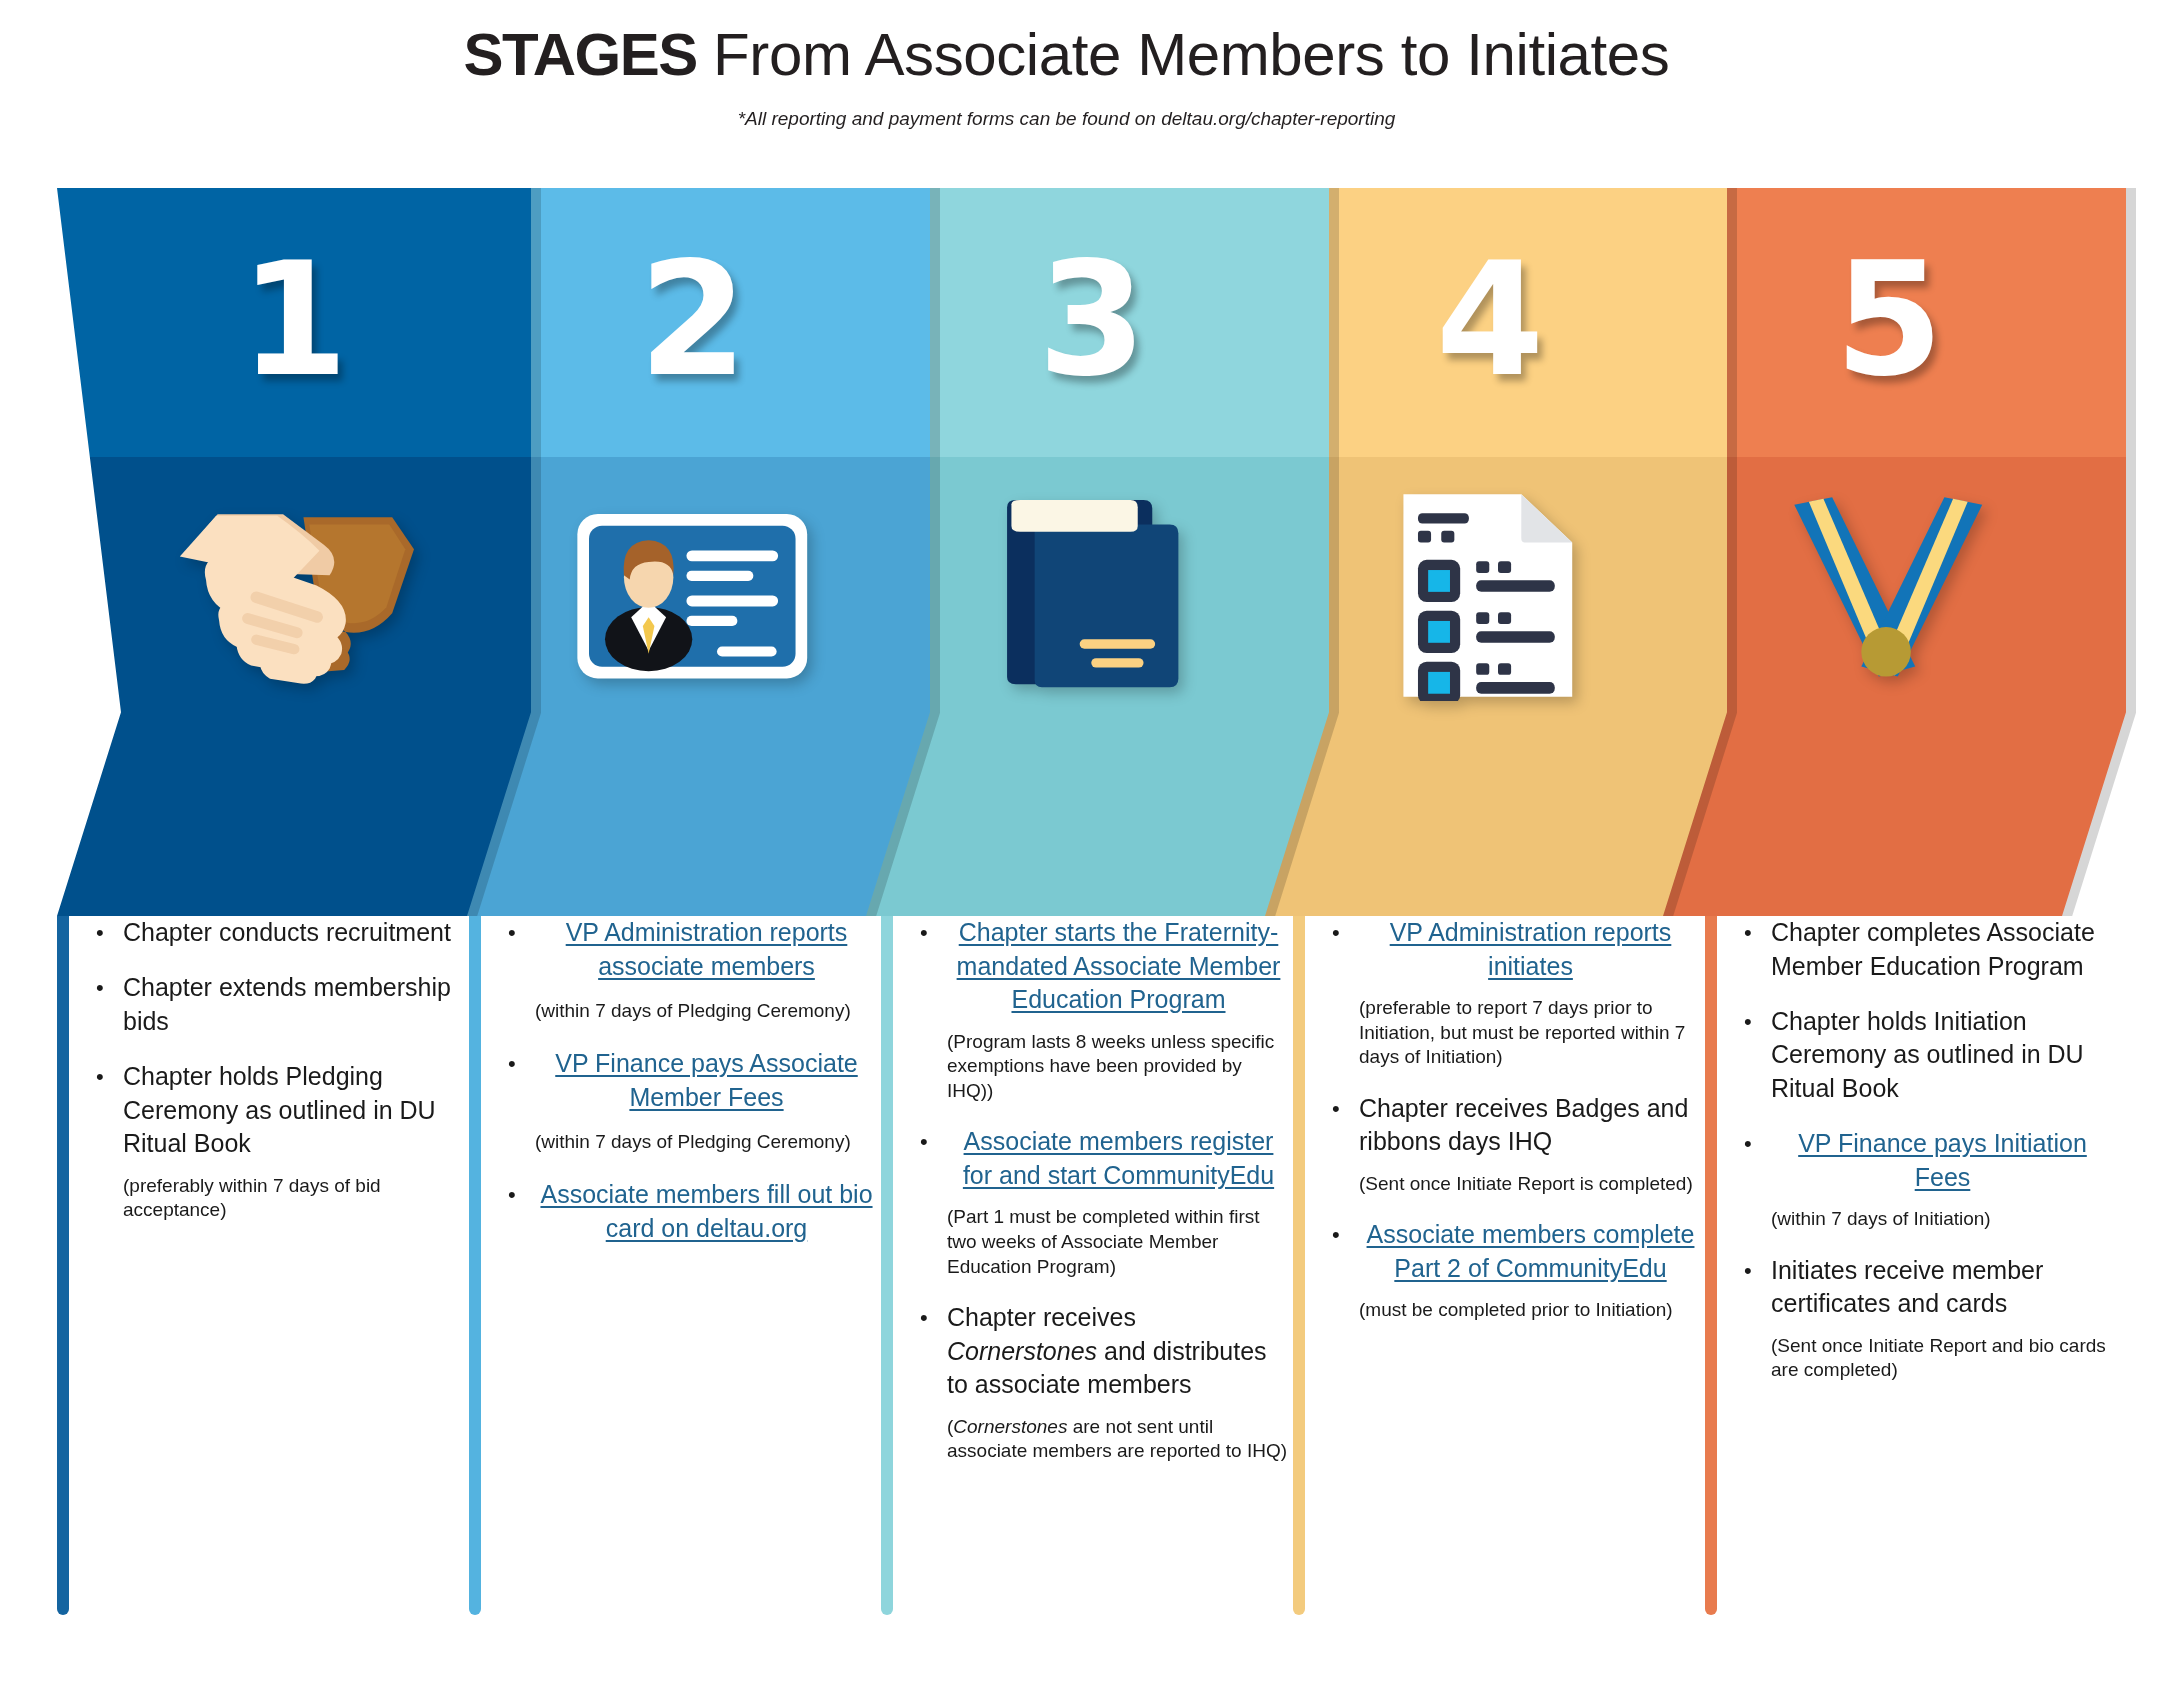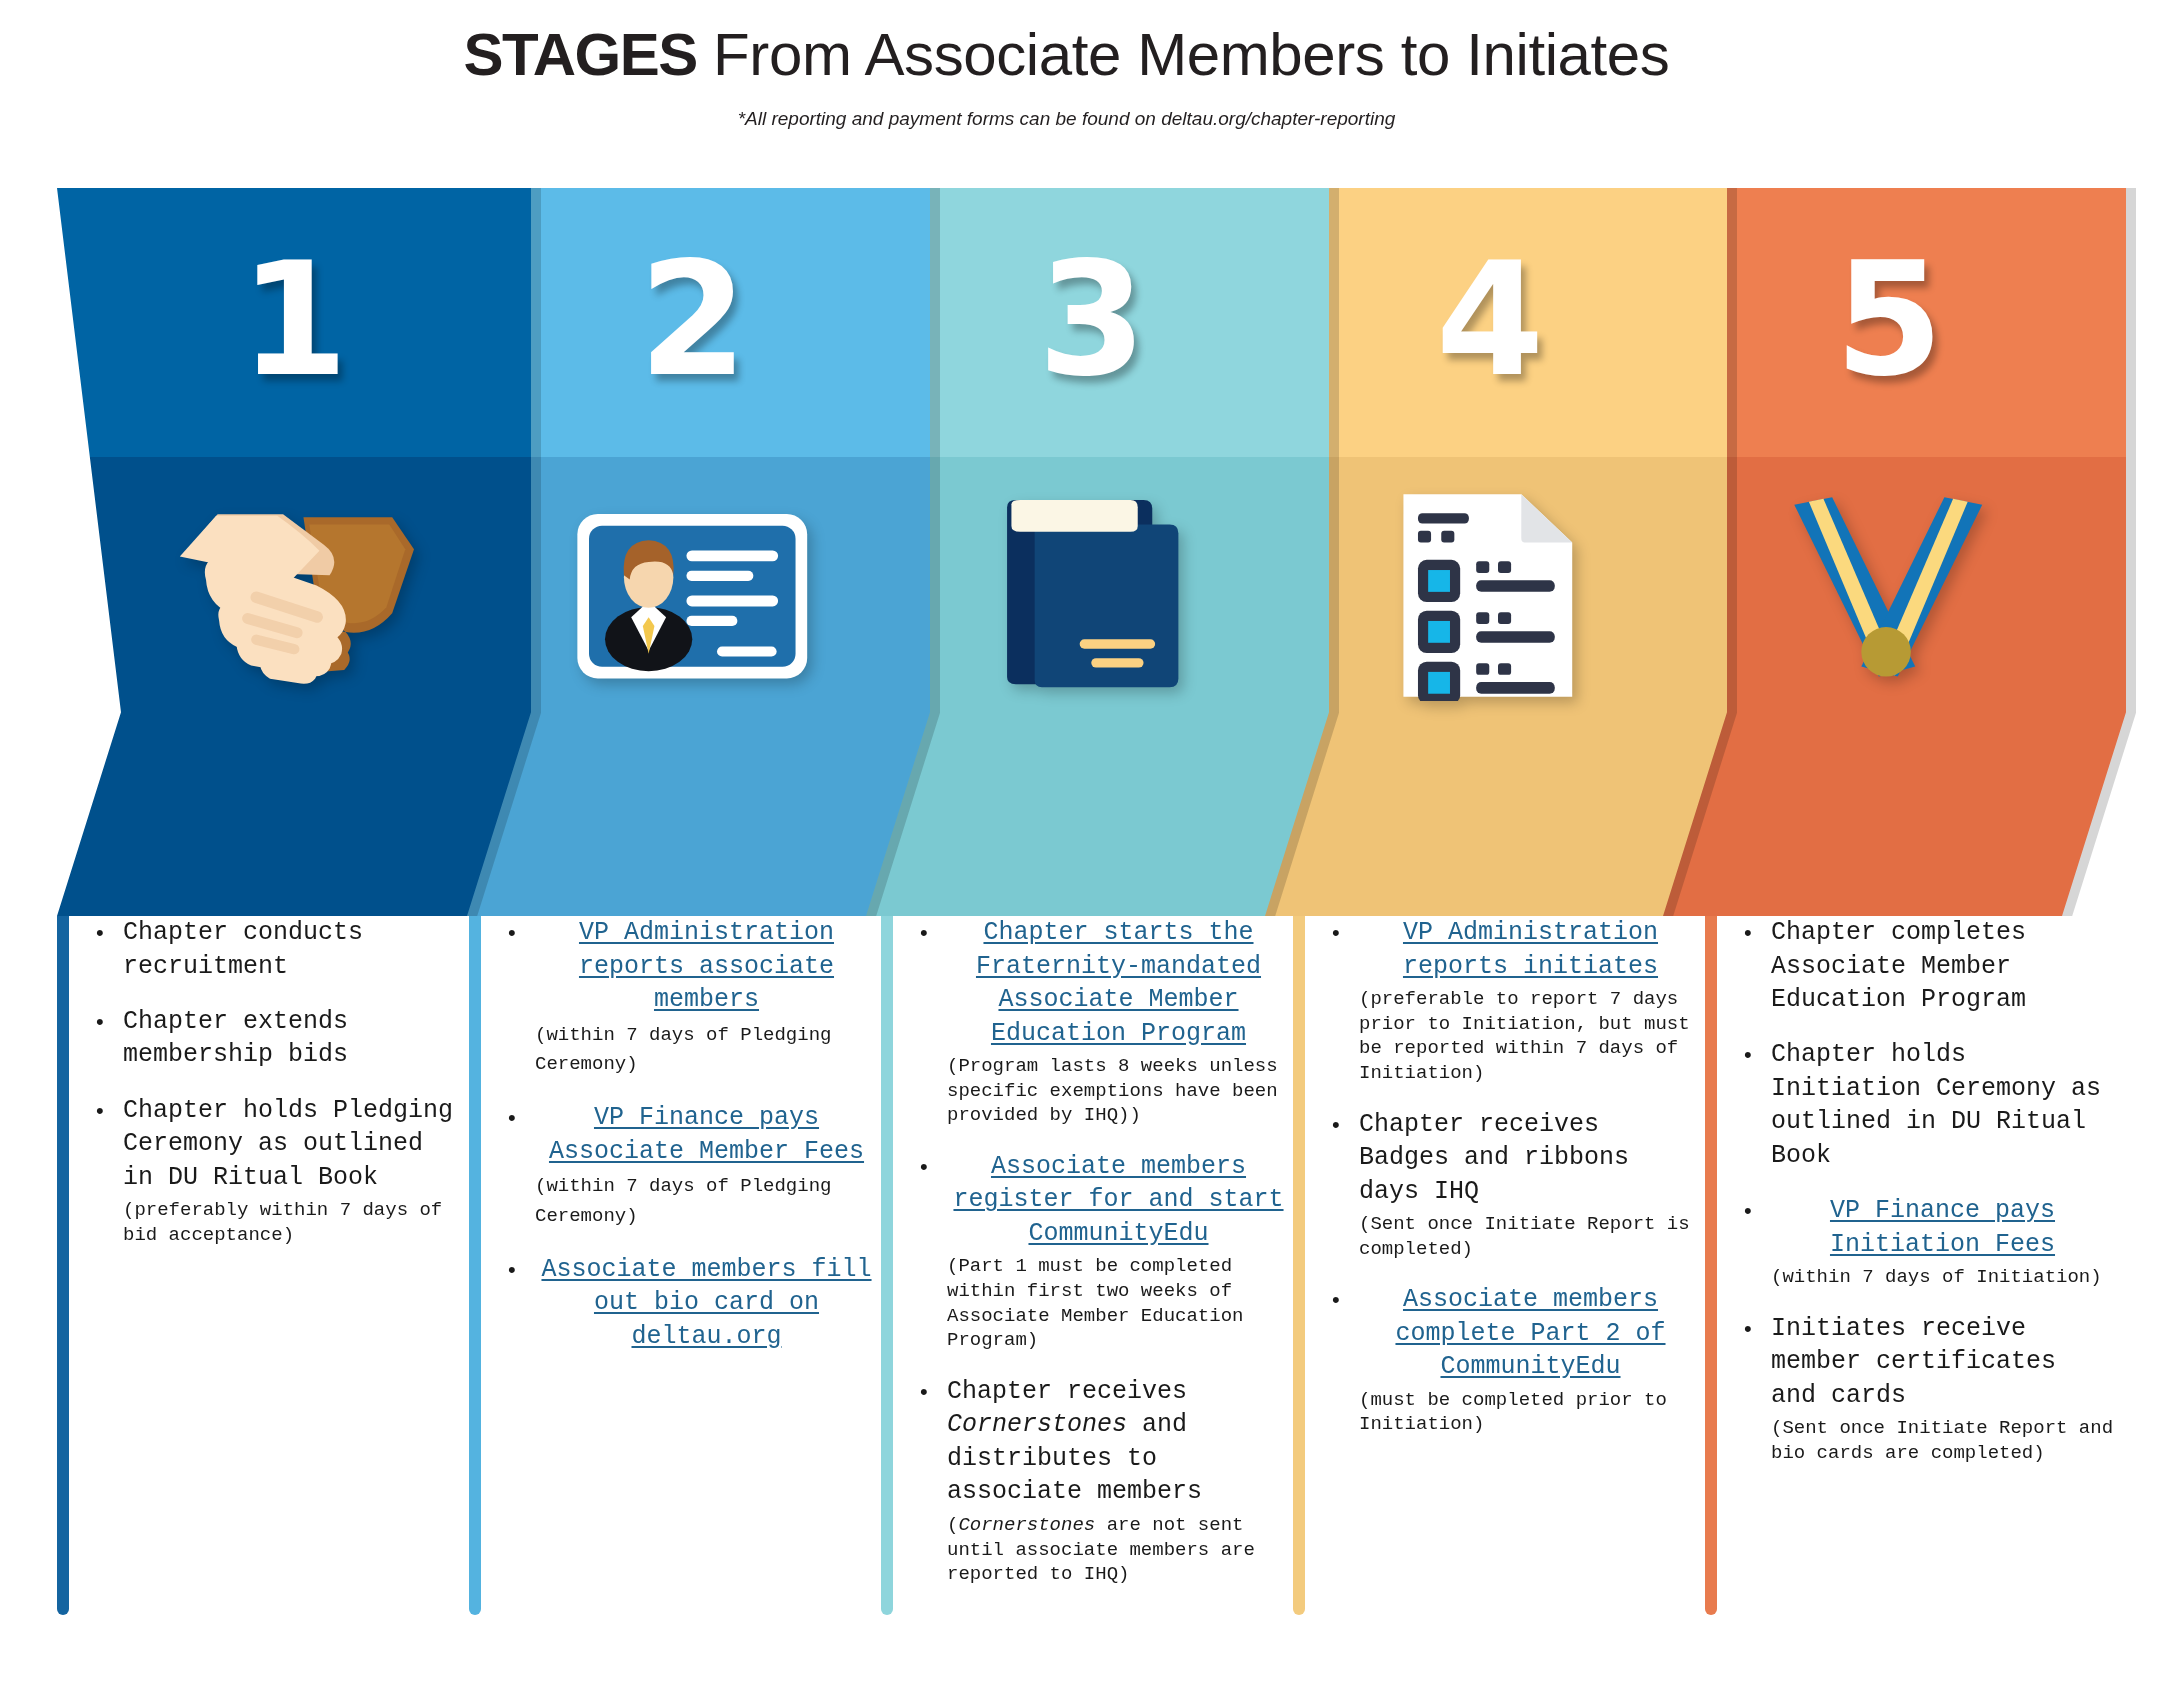--- a/index.html
+++ b/index.html
@@ -71,29 +71,29 @@
     position: absolute; left: 31px; top: 0; width: 378px;
   }
   .bullet-row {
     display: flex; margin-bottom: 5.8px;
   }
   .bullet {
     width: 35px; flex: 0 0 35px;
     font-size: 22px; line-height: 33px; color: #1a1a1a;
     padding-left: 8px;
   }
-  .bullet-body { flex: 1 1 auto; font-family: Liberation Mono, monospace; }
+  .bullet-body { flex: 1 1 auto; }
   .b-main {
     font-size: 25px; line-height: 1.34; color: #1a1a1a;
   }
   .b-main.link {
     color: #20638f; text-decoration: underline; text-underline-offset: 2.9px; text-align: center;
   }
   .b-sub {
-    font-size: 19px; line-height: 1.30; color: #1a1a1a; margin-top: 4px;
+    font-size: 19px; line-height: 1.30; color: #1a1a1a; margin-top: 13px;
   }
   .b-sub.spaced { line-height: 1.55; }
   .it { font-style: italic; }
   .gap-lg { height: 16px; }
 </style>
 </head>
 <body>
 
 <div class="page">
 

